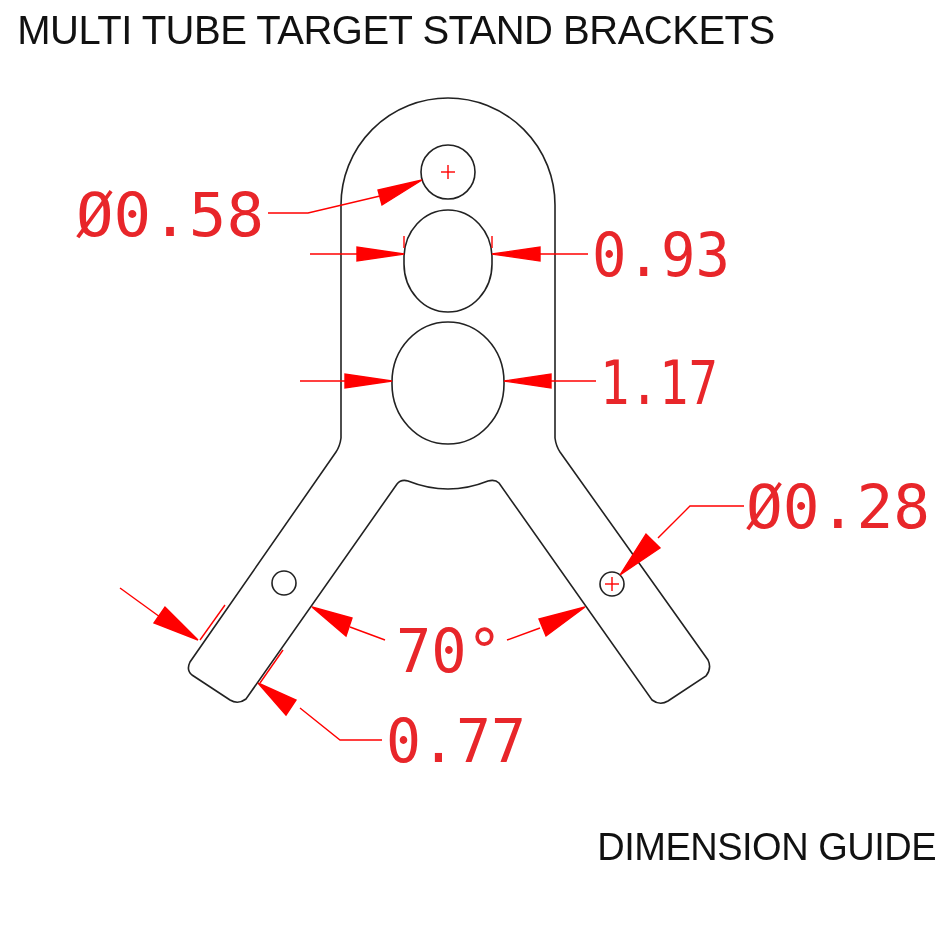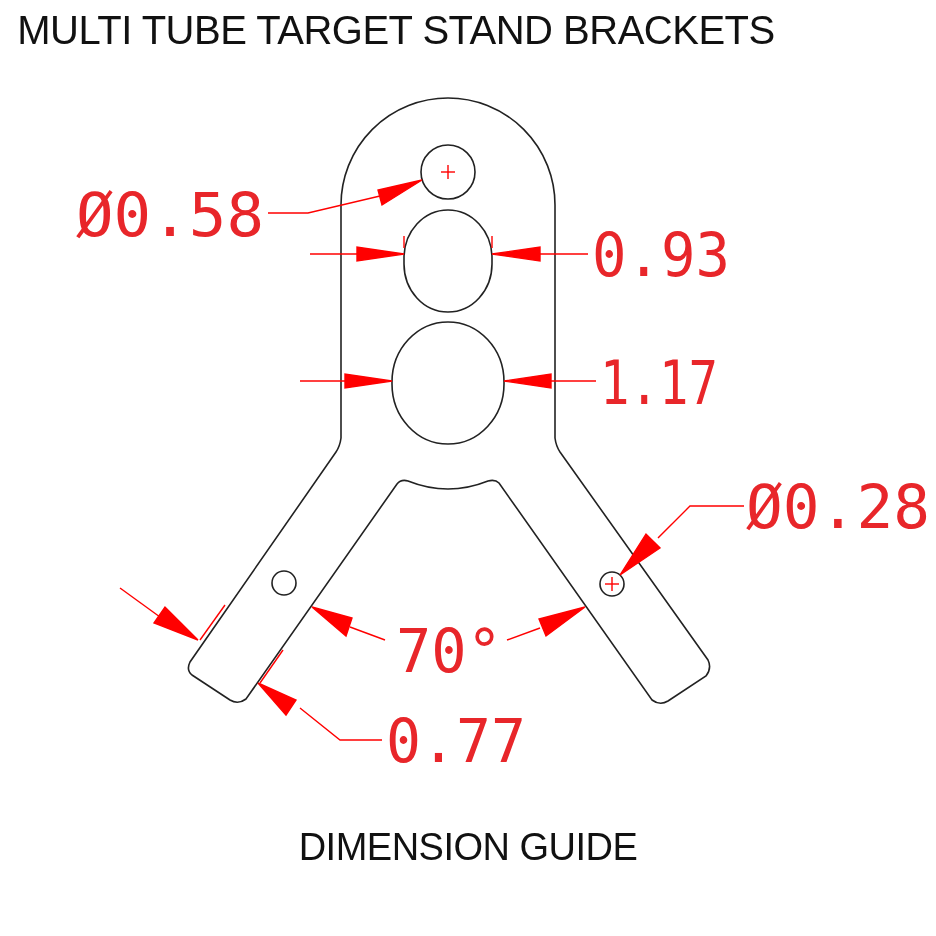--- a/index.html
+++ b/index.html
@@ -1,18 +1,18 @@
 <!DOCTYPE html>
 <html><head>
 <meta charset="utf-8">
 <style>
   html, body { margin:0; padding:0; background:#ffffff; }
   body { width:936px; height:936px; position:relative; overflow:hidden; font-family:"Liberation Sans", sans-serif; }
   .title { position:absolute; left:0; top:8px; width:792px; text-align:center; font-size:40px; color:#111; letter-spacing:-0.5px; }
-  .footer { position:absolute; left:0; top:826px; width:936px; text-align:center; font-size:38px; color:#111; letter-spacing:-0.5px; }
+  .footer { position:absolute; left:0; top:826px; width:936px; text-align:right; font-size:38px; color:#111; letter-spacing:-0.5px; }
   svg { position:absolute; left:0; top:0; }
 </style>
 </head>
 <body>
 
 <div class="title">MULTI TUBE TARGET STAND BRACKETS</div>
 
 <svg width="936" height="936" viewBox="0 0 936 936">
 
   <g fill="none" stroke="#222" stroke-width="1.6">

